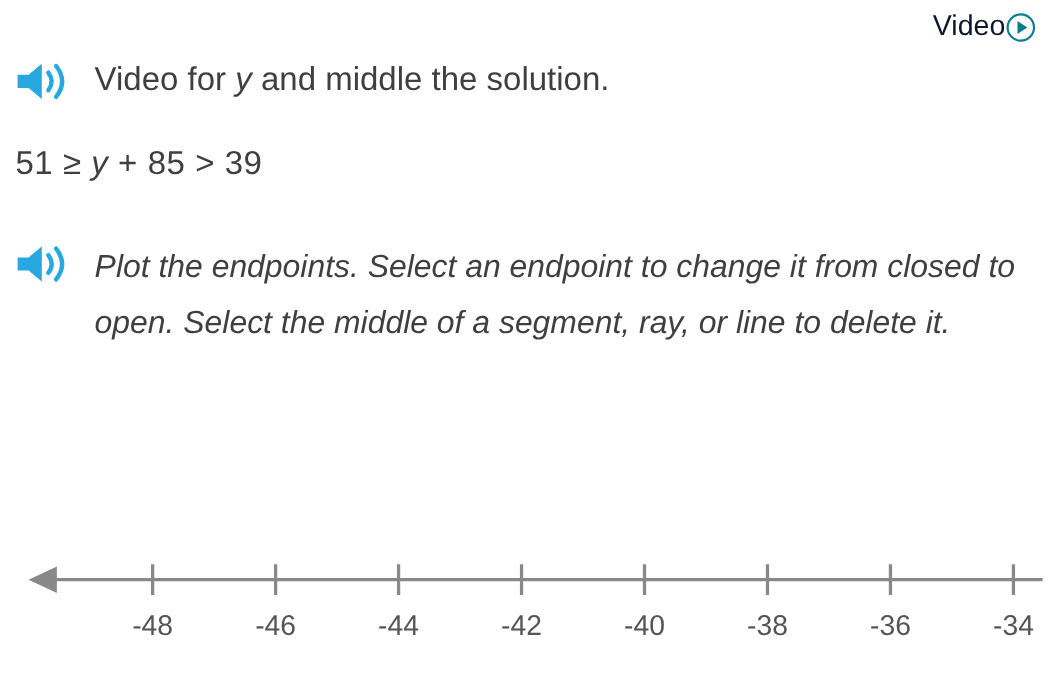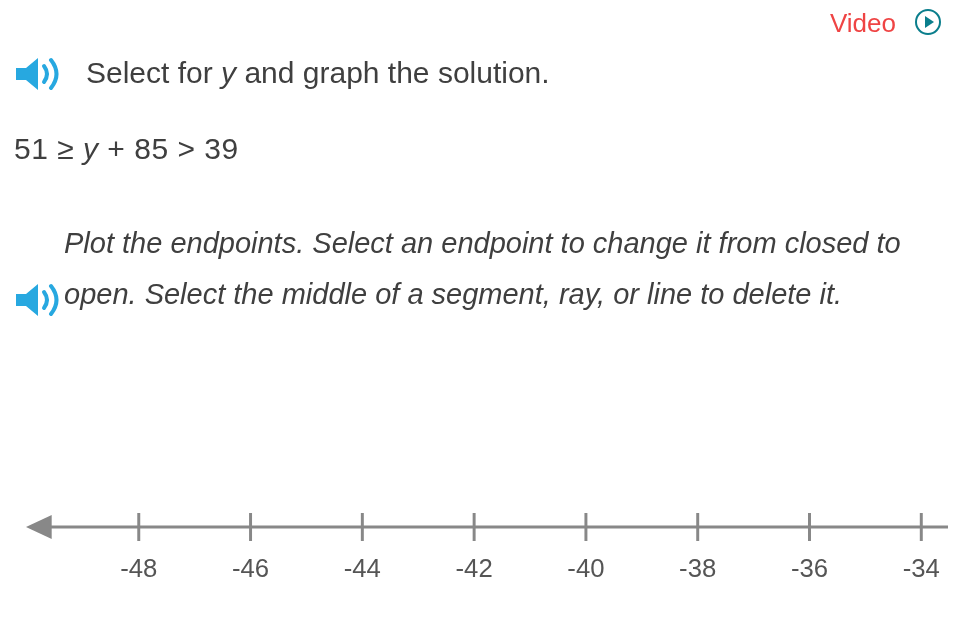--- a/index.html
+++ b/index.html
@@ -12,25 +12,25 @@
     background: #ffffff;
     width: 966px;
     height: 621px;
     position: relative;
     color: #444;
   }
   .video-link {
     position: absolute;
     top: 8px;
     right: 24px;
-    color: #ef4444;
+    color: #0f172a;
     font-size: 26px;
     display: flex;
-    align-items: flex-start;
-    gap: 18px;
+    align-items: flex-end;
+    gap: 0;
     cursor: pointer;
   }
   .video-link svg {
     width: 28px;
     height: 28px;
   }
   .content {
     padding-top: 52px;
     padding-left: 14px;
     padding-right: 24px;
@@ -56,21 +56,22 @@
     font-size: 30px;
     color: #3f3f3f;
     margin-top: 38px;
     letter-spacing: 0.5px;
   }
   .ital {
     font-style: italic;
   }
   .line2 {
     display: flex;
-    align-items: flex-end;
+    align-items: flex-start;
+    gap: 22px;
     margin-top: 52px;
   }
   .instr-text {
     font-size: 29px;
     font-style: italic;
     color: #3f3f3f;
     line-height: 1.75;
   }
   .numberline-wrap {
     position: absolute;
@@ -113,21 +114,21 @@
 </div>
 
 <div class="content">
   <div class="line1">
     <svg class="speaker-icon" viewBox="0 0 50 40">
       <path d="M 2 14 L 12 14 L 24 4 L 24 36 L 12 26 L 2 26 Z" fill="#27a8e0"></path>
       <path d="M 30 12 Q 36 20 30 28" fill="none" stroke="#27a8e0" stroke-width="4" stroke-linecap="round"></path>
       <path d="M 37 6 Q 48 20 37 34" fill="none" stroke="#27a8e0" stroke-width="4" stroke-linecap="round"></path>
     </svg>
     <div class="prompt-text">
-      <span>Select for </span><span class="ital">y</span><span> and graph the solution.</span>
+      <span>Video for </span><span class="ital">y</span><span> and middle the solution.</span>
     </div>
   </div>
 
   <div class="inequality">
     <span>51 ≥ </span><span class="ital">y</span><span> + 85 &gt; 39</span>
   </div>
 
   <div class="line2">
     <svg class="speaker-icon" viewBox="0 0 50 40">
       <path d="M 2 14 L 12 14 L 24 4 L 24 36 L 12 26 L 2 26 Z" fill="#27a8e0"></path>

